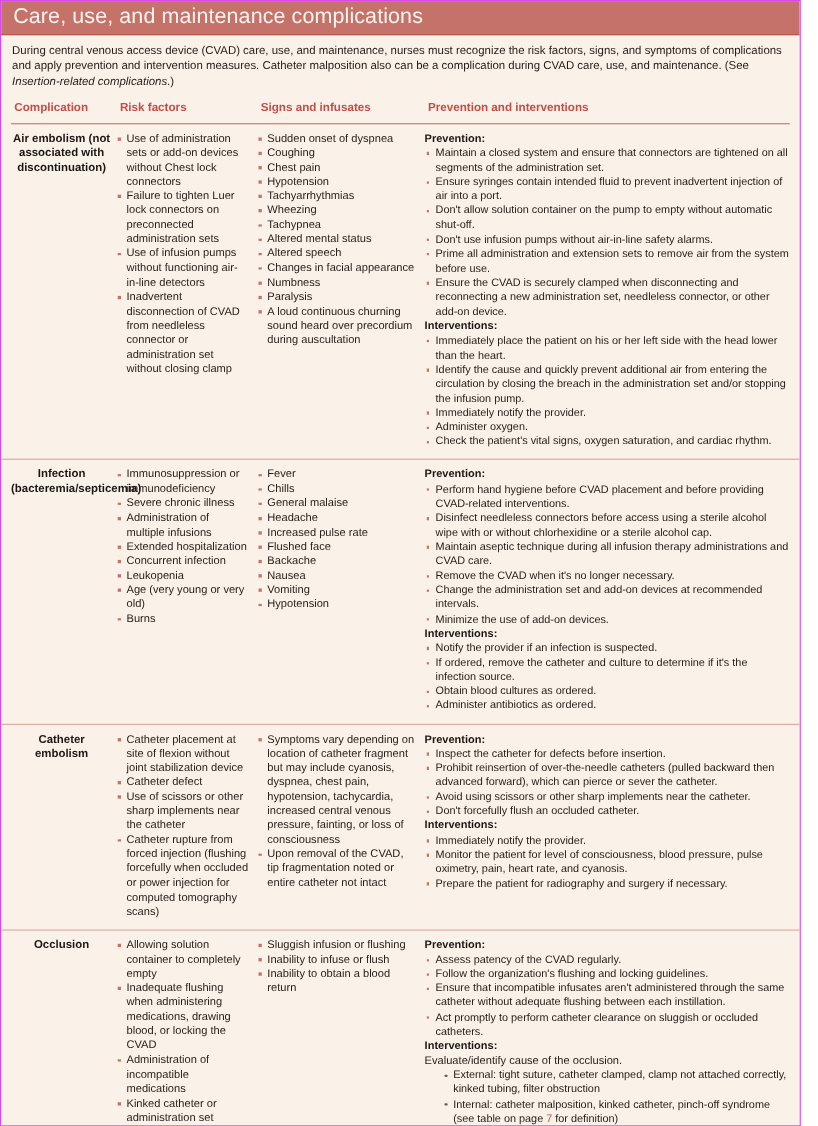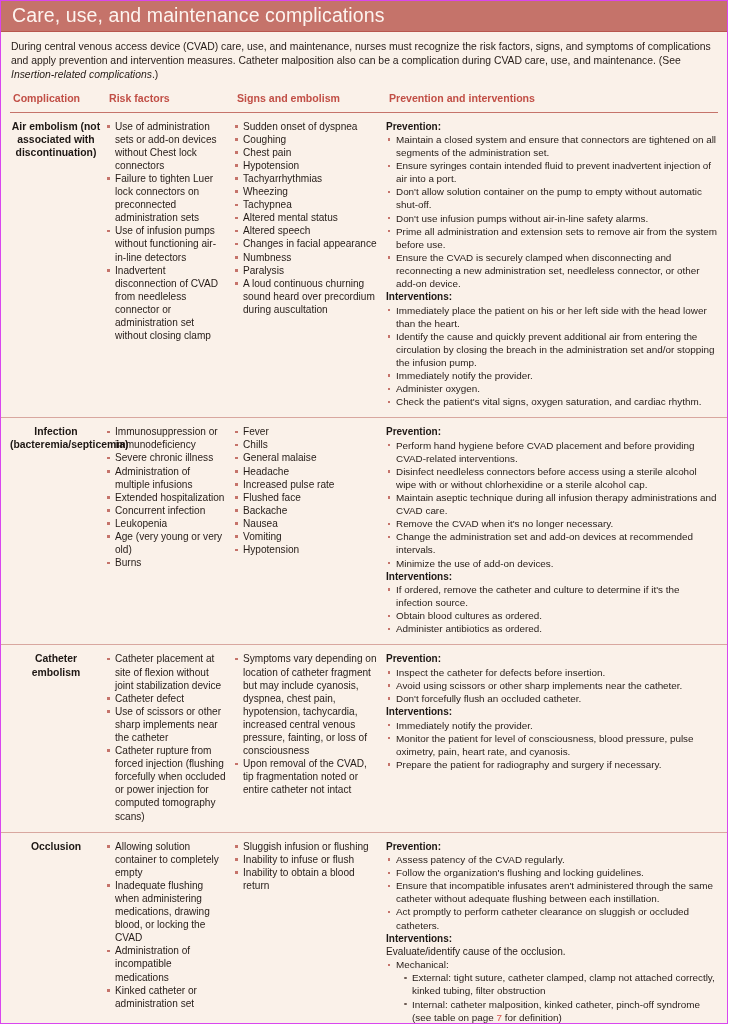--- a/index.html
+++ b/index.html
@@ -147,21 +147,21 @@
     <h1>Care, use, and maintenance complications</h1>
   </div>
 
   <div class="intro">
     <span>During central venous access device (CVAD) care, use, and maintenance, nurses must recognize the risk factors, signs, and symptoms of complications and apply prevention and intervention measures. Catheter malposition also can be a complication during CVAD care, use, and maintenance. (See </span><span class="ital">Insertion-related complications</span><span>.)</span>
   </div>
 
   <div class="col-headers">
     <span class="ch" style="left:0px;">Complication</span>
     <span class="ch" style="left:96px;">Risk factors</span>
-    <span class="ch" style="left:224px;">Signs and embolism</span>
+    <span class="ch" style="left:224px;">Signs and infusates</span>
     <span class="ch" style="left:376px;">Prevention and interventions</span>
   </div>
   <div class="rule-top"></div>
 
   <div id="table-body">
       <div class="trow">
         <div class="cell-complication">
           <div class="complication-name">Air embolism (not associated with discontinuation)</div>
         </div>
         <div class="cell-risk">
@@ -244,20 +244,21 @@
           <ul class="blist sub">
             <li>Perform hand hygiene before CVAD placement and before providing CVAD-related interventions.</li>
             <li>Disinfect needleless connectors before access using a sterile alcohol wipe with or without chlorhexidine or a sterile alcohol cap.</li>
             <li>Maintain aseptic technique during all infusion therapy administrations and CVAD care.</li>
             <li>Remove the CVAD when it's no longer necessary.</li>
             <li>Change the administration set and add-on devices at recommended intervals.</li>
             <li>Minimize the use of add-on devices.</li>
           </ul>
           <div class="sec-label">Interventions:</div>
           <ul class="blist sub">
+            <li>Notify the provider if an infection is suspected.</li>
             <li>If ordered, remove the catheter and culture to determine if it's the infection source.</li>
             <li>Obtain blood cultures as ordered.</li>
             <li>Administer antibiotics as ordered.</li>
           </ul>
         </div>
       </div>
       <div class="trow">
         <div class="cell-complication">
           <div class="complication-name">Catheter embolism</div>
         </div>
@@ -272,20 +273,21 @@
         <div class="cell-signs">
           <ul class="blist">
             <li>Symptoms vary depending on location of catheter fragment but may include cyanosis, dyspnea, chest pain, hypotension, tachycardia, increased central venous pressure, fainting, or loss of consciousness</li>
             <li>Upon removal of the CVAD, tip fragmentation noted or entire catheter not intact</li>
           </ul>
         </div>
         <div class="cell-prev">
           <div class="sec-label">Prevention:</div>
           <ul class="blist sub">
             <li>Inspect the catheter for defects before insertion.</li>
+            <li>Prohibit reinsertion of over-the-needle catheters (pulled backward then advanced forward), which can pierce or sever the catheter.</li>
             <li>Avoid using scissors or other sharp implements near the catheter.</li>
             <li>Don't forcefully flush an occluded catheter.</li>
           </ul>
           <div class="sec-label">Interventions:</div>
           <ul class="blist sub">
             <li>Immediately notify the provider.</li>
             <li>Monitor the patient for level of consciousness, blood pressure, pulse oximetry, pain, heart rate, and cyanosis.</li>
             <li>Prepare the patient for radiography and surgery if necessary.</li>
           </ul>
         </div>
@@ -313,21 +315,20 @@
           <div class="sec-label">Prevention:</div>
           <ul class="blist sub">
             <li>Assess patency of the CVAD regularly.</li>
             <li>Follow the organization's flushing and locking guidelines.</li>
             <li>Ensure that incompatible infusates aren't administered through the same catheter without adequate flushing between each instillation.</li>
             <li>Act promptly to perform catheter clearance on sluggish or occluded catheters.</li>
           </ul>
           <div class="sec-label">Interventions:</div>
           <div class="plain-line">Evaluate/identify cause of the occlusion.</div>
           <ul class="blist sub">
-            <li>Mechanical:</li>
             <ul class="blist sub sub2">
               <li>External: tight suture, catheter clamped, clamp not attached correctly, kinked tubing, filter obstruction</li>
               <li>Internal: catheter malposition, kinked catheter, pinch-off syndrome (see table on page <span class="pageref">7</span> for definition)</li>
             </ul>
             <li>Nonthrombotic: lipid buildup for patients receiving 3-in-1 parenteral nutrition admixtures, drug precipitate</li>
           </ul>
         </div>
       </div>
     </div>
 

